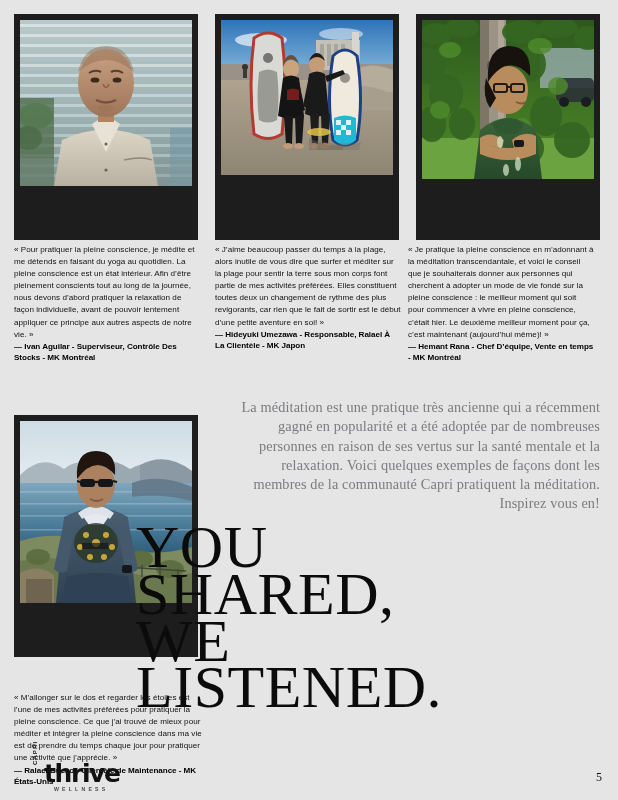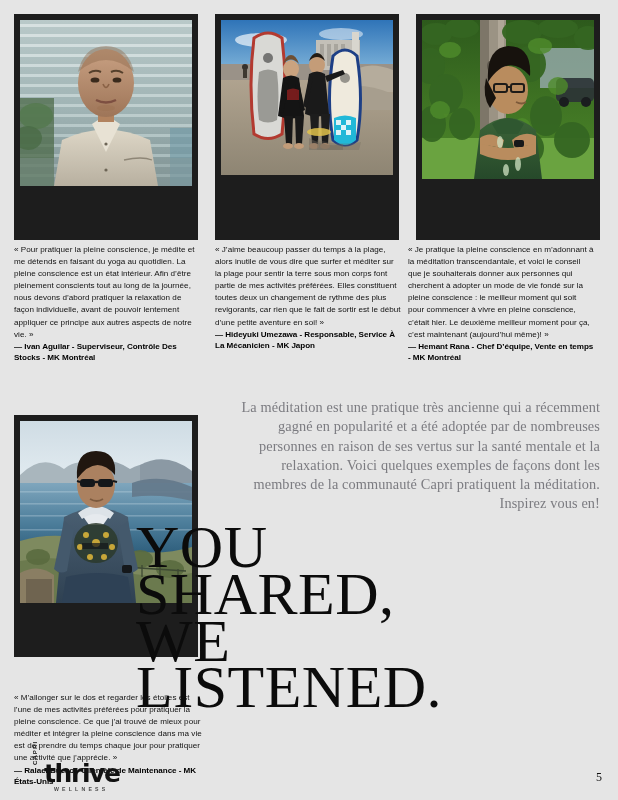--- a/index.html
+++ b/index.html
@@ -368,21 +368,21 @@
     </div>
   </div>
 
   <div class="quote-col" style="left:14px; top:244px; width:186px;">
     <p class="quote-body">« Pour pratiquer la pleine conscience, je médite et me détends en faisant du yoga au quotidien. La pleine conscience est un état intérieur. Afin d’être pleinement conscients tout au long de la journée, nous devons d’abord pratiquer la relaxation de façon individuelle, avant de pouvoir lentement appliquer ce principe aux autres aspects de notre vie. »</p>
     <p class="quote-attr">— Ivan Aguilar - Superviseur, Contrôle Des Stocks - MK Montréal</p>
   </div>
 
   <div class="quote-col" style="left:215px; top:244px; width:186px;">
     <p class="quote-body">« J’aime beaucoup passer du temps à la plage, alors inutile de vous dire que surfer et méditer sur la plage pour sentir la terre sous mon corps font partie de mes activités préférées. Elles constituent toutes deux un changement de rythme des plus revigorants, car rien que le fait de sortir est le début d’une petite aventure en soi! »</p>
-    <p class="quote-attr">— Hideyuki Umezawa - Responsable, Service À La Mécanicien - MK Japon</p>
+    <p class="quote-attr">— Hideyuki Umezawa - Responsable, Ralael À La Clientèle - MK Japon</p>
   </div>
 
   <div class="quote-col" style="left:408px; top:244px; width:186px;">
     <p class="quote-body">« Je pratique la pleine conscience en m’adonnant à la méditation transcendantale, et voici le conseil que je souhaiterais donner aux personnes qui cherchent à adopter un mode de vie fondé sur la pleine conscience : le meilleur moment qui soit pour commencer à vivre en pleine conscience, c’était hier. Le deuxième meilleur moment pour ça, c’est maintenant (aujourd’hui même)! »</p>
     <p class="quote-attr">— Hemant Rana - Chef D’équipe, Vente en temps - MK Montréal</p>
   </div>
 
   <div class="photo-frame" style="left:14px; top:415px; width:184px; height:242px;">
     <div class="photo-inner" style="height:182px;">
       <div class="photo-art">

